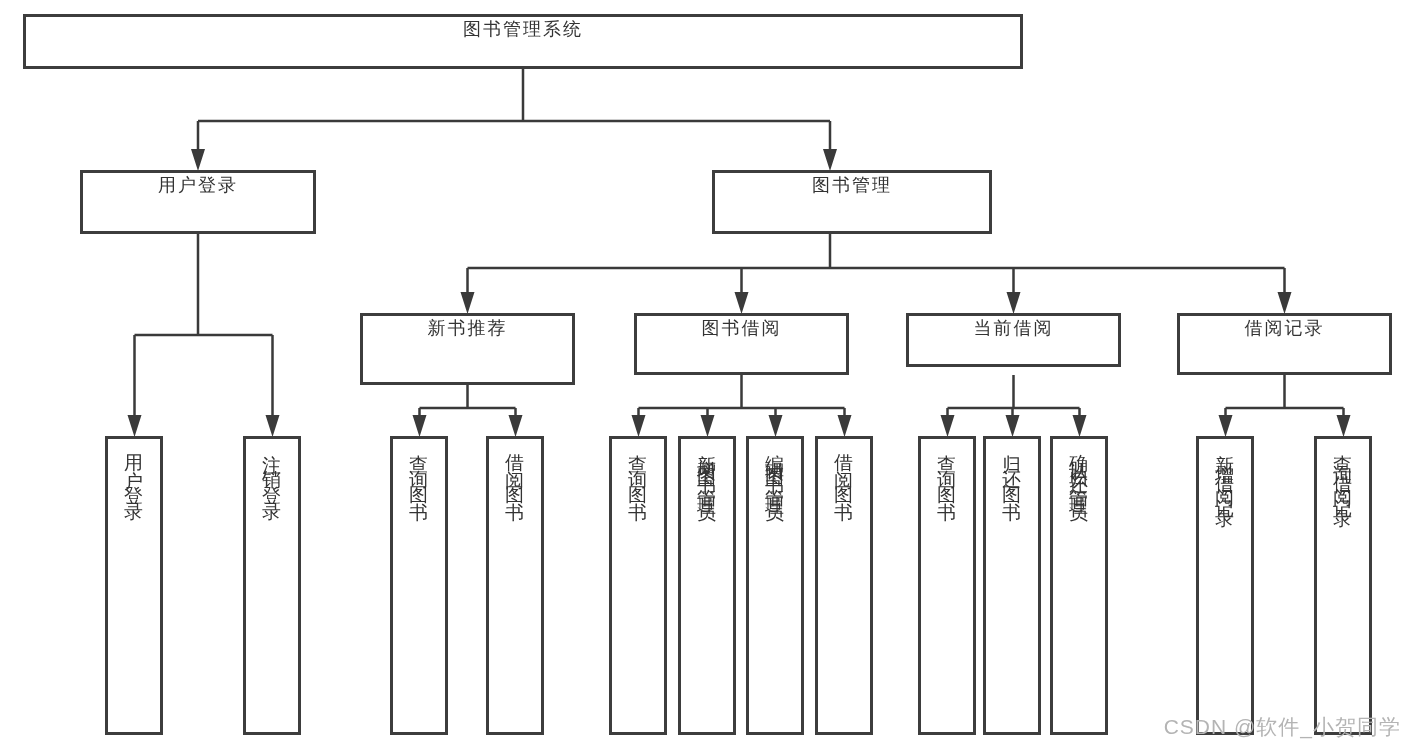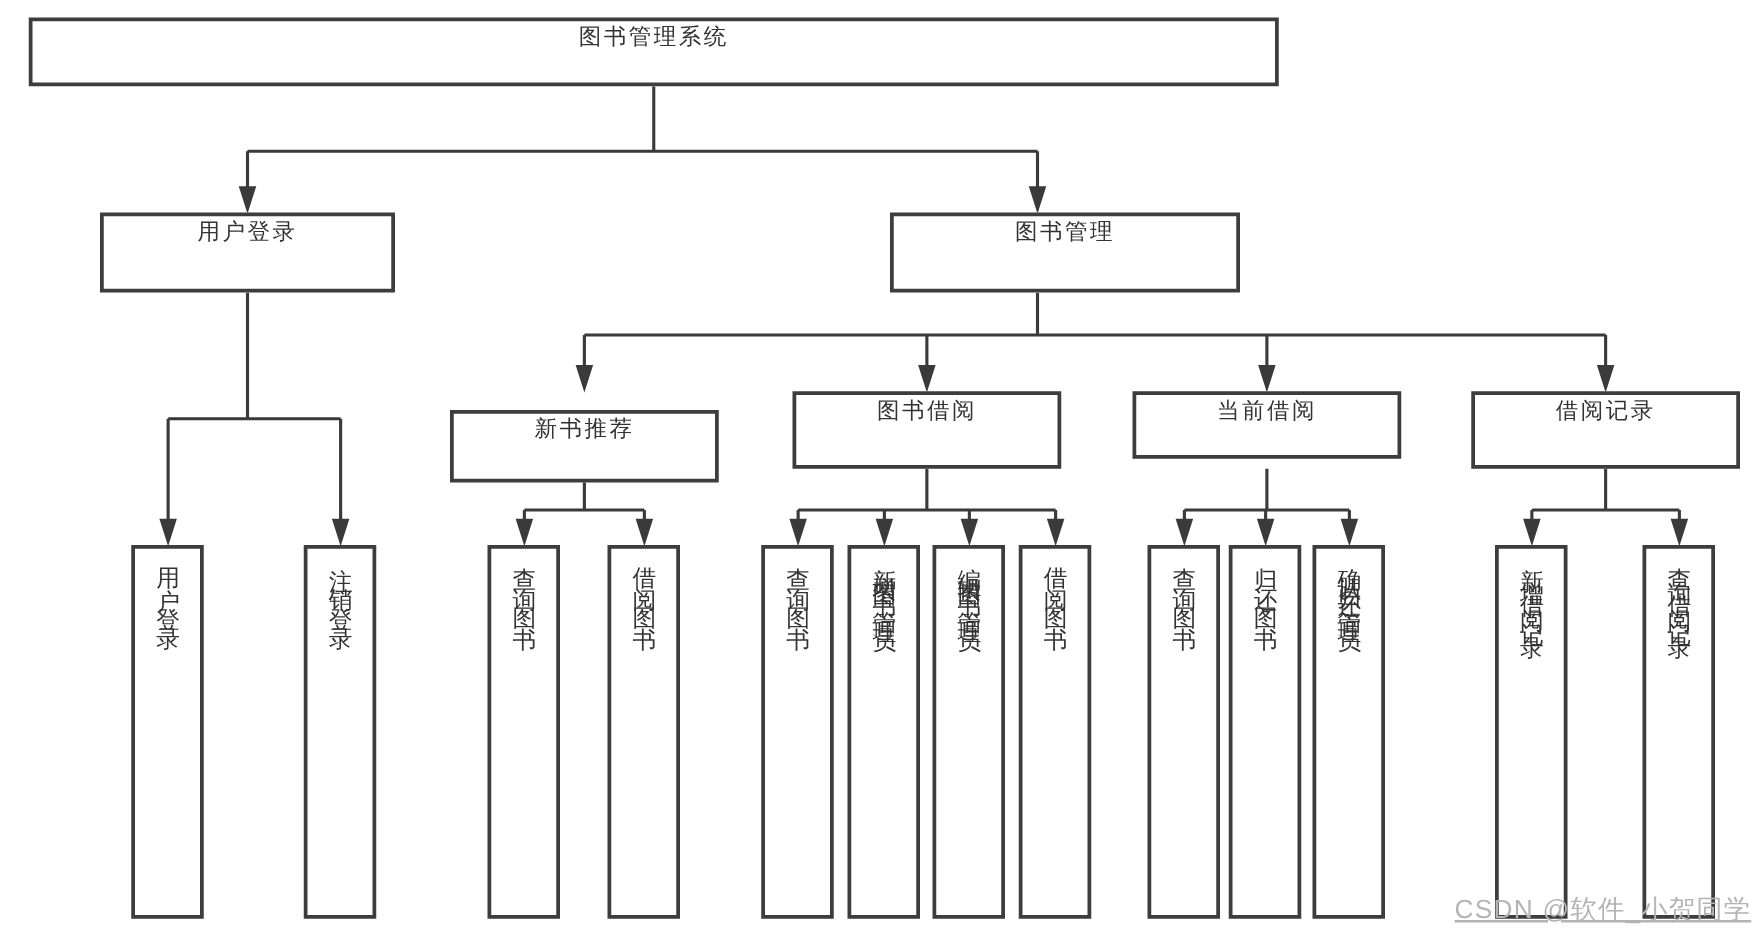--- a/index.html
+++ b/index.html
@@ -16,21 +16,21 @@
   .node.h .lbl { font-size:18px; letter-spacing:2px; white-space:nowrap; }
   .node.v .lbl {
     writing-mode:vertical-rl; text-orientation:mixed;
     font-size:19px; line-height:1;
   }
   .sp-wide  .lbl { letter-spacing:16px; }
   .sp-mid   .lbl { letter-spacing:11px; }
   .sp-tight .lbl { letter-spacing:7px; }
   .watermark {
     position:absolute; right:4px; bottom:6px; z-index:5;
-    font-size:21px; color:#b4b4b4; letter-spacing:1px; white-space:nowrap;text-decoration:underline;
+    font-size:21px; color:#b4b4b4; letter-spacing:1px; white-space:nowrap;
   }
 </style>
 </head>
 <body>
 
 <div class="canvas">
 
   <svg class="wires" width="1405" height="747" viewBox="0 0 1405 747">
     <g>
       <path fill="none" stroke="#3a3a3a" stroke-width="2.5" d="
@@ -59,21 +59,21 @@
     <span class="lbl">图书管理系统</span>
   </div>
 
   <div class="node h" style="left:80px;top:170px;width:236px;height:64px">
     <span class="lbl">用户登录</span>
   </div>
   <div class="node h" style="left:712px;top:170px;width:280px;height:64px">
     <span class="lbl">图书管理</span>
   </div>
 
-  <div class="node h" style="left:360px;top:328px;width:215px;height:58px">
+  <div class="node h" style="left:360px;top:313px;width:215px;height:72px">
     <span class="lbl">新书推荐</span>
   </div>
   <div class="node h" style="left:634px;top:313px;width:215px;height:62px">
     <span class="lbl">图书借阅</span>
   </div>
   <div class="node h" style="left:906px;top:313px;width:215px;height:54px">
     <span class="lbl">当前借阅</span>
   </div>
   <div class="node h" style="left:1177px;top:313px;width:215px;height:62px">
     <span class="lbl">借阅记录</span>

